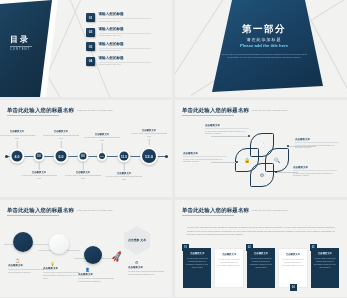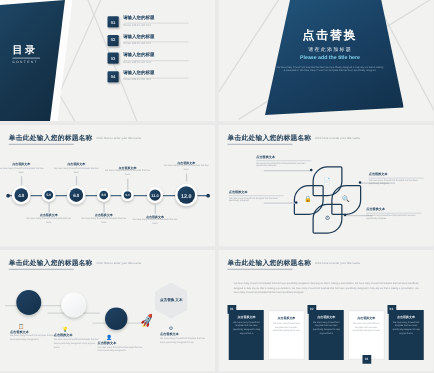--- a/index.html
+++ b/index.html
@@ -235,21 +235,21 @@
       </div>
     </div>
   </div>
 
   <div class="slide s2">
     <div class="bgline a"></div>
     <div class="bgline b"></div>
     <div class="bgline c"></div>
     <div class="trap"></div>
     <div class="txt">
-      <div class="t-cn">点击替换</div>
+      <div class="t-cn">第一部分</div>
       <div class="t-sub">请在此添加标题</div>
       <div class="t-en">Please add the title here</div>
       <div class="t-p">We have many PowerPoint template that has been specifically designed to help anyone that is making a presentation. We have many PowerPoint template that has been specifically designed.</div>
     </div>
   </div>
 
   <div class="slide s3">
     <div class="ttl-bar">
       <span class="ttl-cn">单击此处输入您的标题名称</span>
       <span class="ttl-en">Click here to enter your title name</span>

